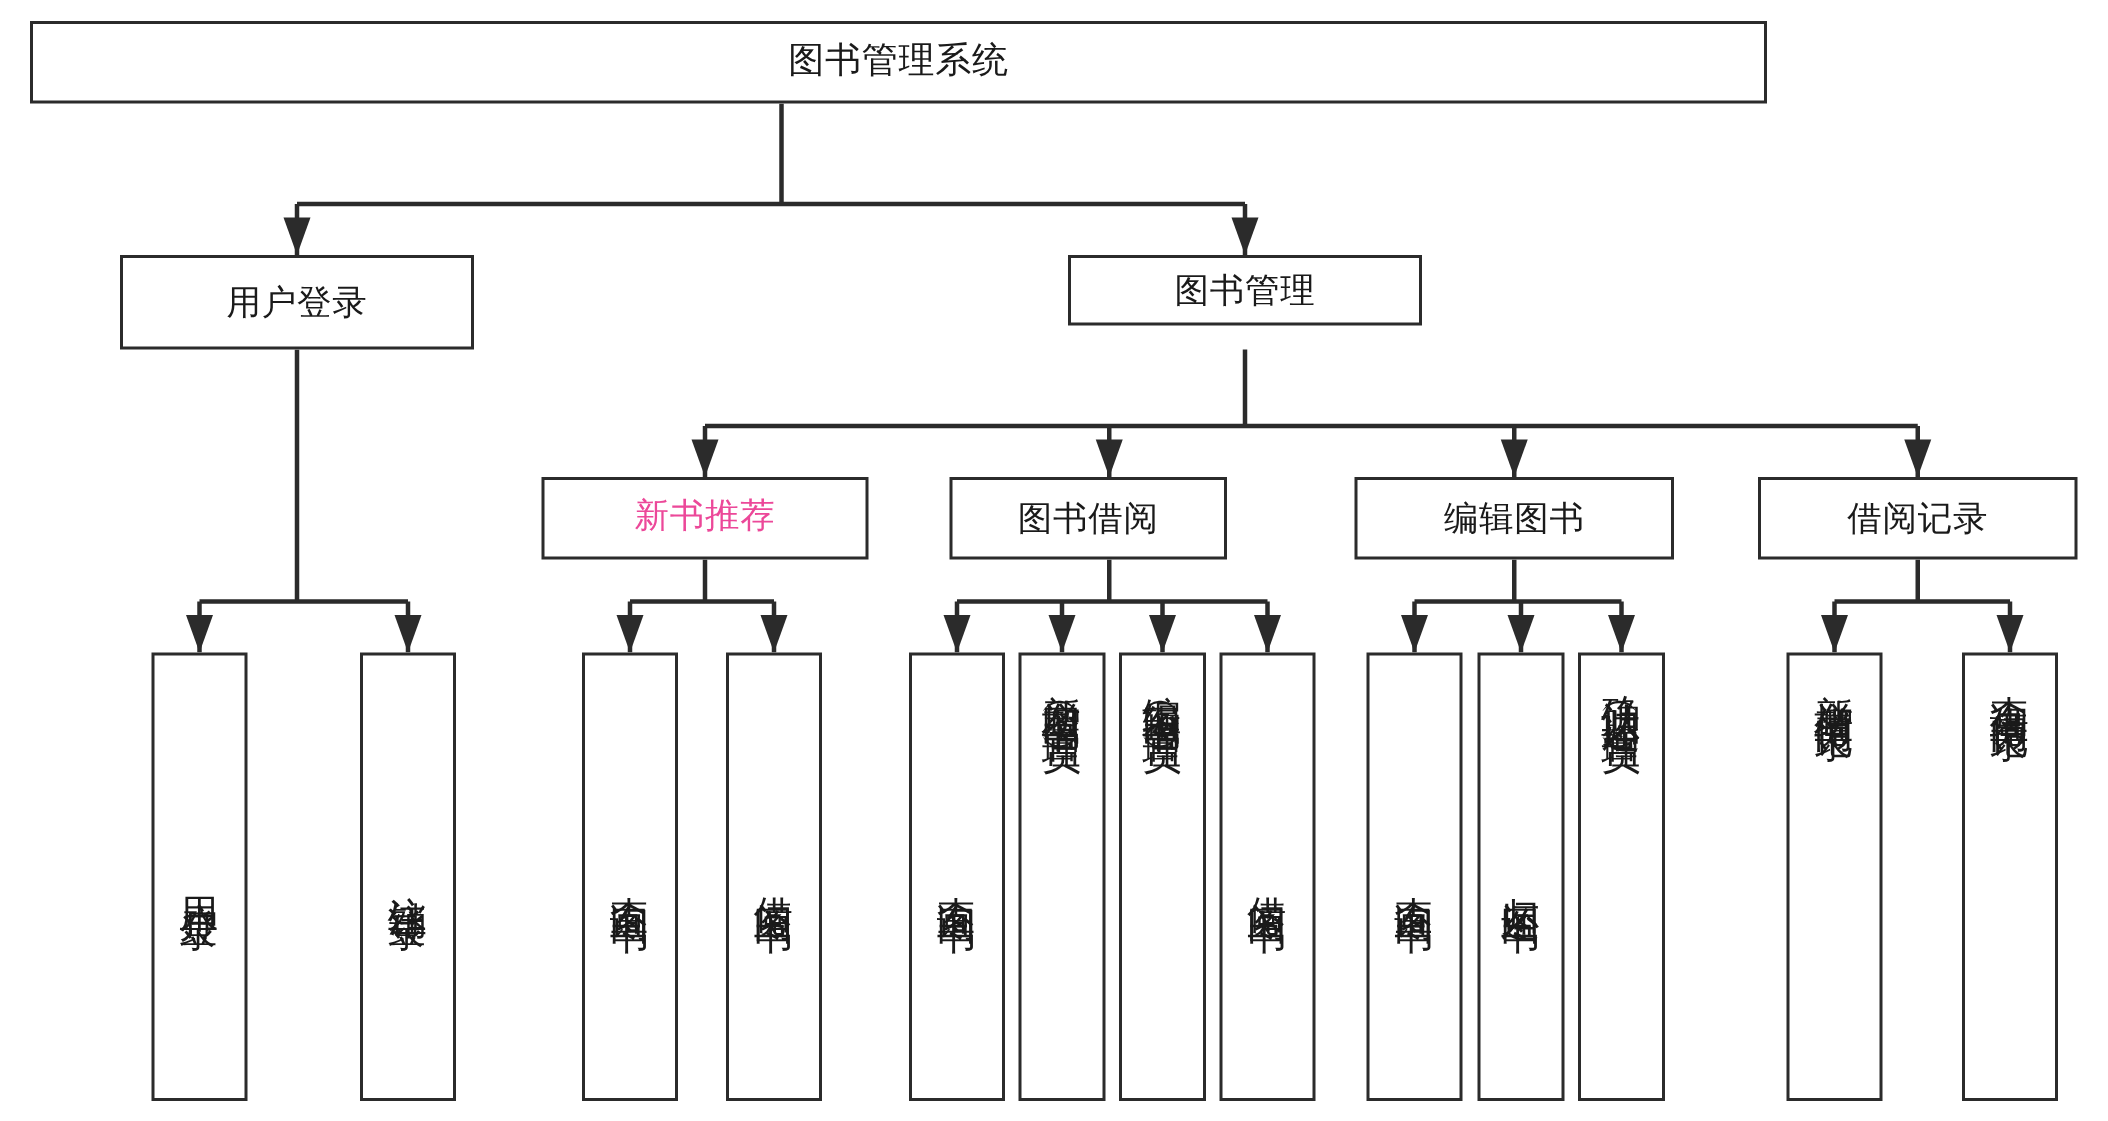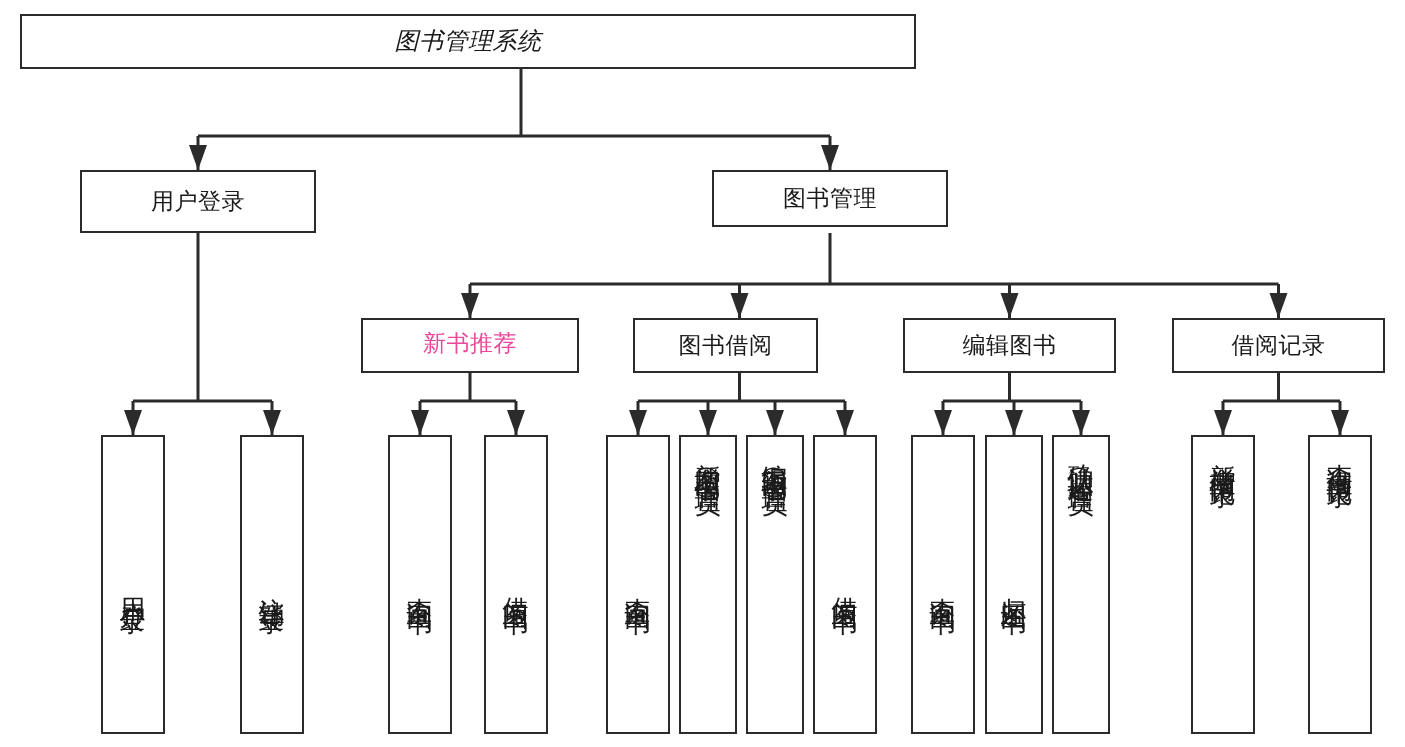--- a/index.html
+++ b/index.html
@@ -128,27 +128,27 @@
       <line x1="1081" y1="401" x2="1081" y2="435" stroke="#2b2b2b" stroke-width="3" stroke-linecap="butt"></line>
       <path d="M 1072 410 L 1090 410 L 1081 435 Z" fill="#2b2b2b"></path>
       <line x1="1278.5" y1="373" x2="1278.5" y2="401" stroke="#2b2b2b" stroke-width="3" stroke-linecap="butt"></line>
       <line x1="1223" y1="401" x2="1340" y2="401" stroke="#2b2b2b" stroke-width="3" stroke-linecap="butt"></line>
       <line x1="1223" y1="401" x2="1223" y2="435" stroke="#2b2b2b" stroke-width="3" stroke-linecap="butt"></line>
       <path d="M 1214 410 L 1232 410 L 1223 435 Z" fill="#2b2b2b"></path>
       <line x1="1340" y1="401" x2="1340" y2="435" stroke="#2b2b2b" stroke-width="3" stroke-linecap="butt"></line>
       <path d="M 1331 410 L 1349 410 L 1340 435 Z" fill="#2b2b2b"></path>
     </svg>
   <div id="nodes-layer">
-      <div class="node horiz root " style="left: 20px; top: 14px; width: 896px; height: 55px; border-color: rgb(43, 43, 43); background: rgb(255, 255, 255); font-style: italic;">
+      <div class="node horiz root " style="left: 20px; top: 14px; width: 1158px; height: 55px; border-color: rgb(43, 43, 43); background: rgb(255, 255, 255);">
         <span class="label" style="color: rgb(26, 26, 26);">图书管理系统</span>
       </div>
       <div class="node horiz " style="left: 80px; top: 170px; width: 236px; height: 63px; border-color: rgb(43, 43, 43); background: rgb(255, 255, 255);">
         <span class="label" style="color: rgb(26, 26, 26);">用户登录</span>
       </div>
-      <div class="node horiz " style="left: 712px; top: 170px; width: 236px; height: 57px; border-color: rgb(43, 43, 43); background: rgb(255, 255, 255);">
+      <div class="node horiz " style="left: 712px; top: 170px; width: 236px; height: 47px; border-color: rgb(43, 43, 43); background: rgb(255, 255, 255);">
         <span class="label" style="color: rgb(26, 26, 26);">图书管理</span>
       </div>
       <div class="node horiz " style="left: 361px; top: 318px; width: 218px; height: 55px; border-color: rgb(43, 43, 43); background: rgb(255, 255, 255);">
         <span class="label" style="color: #ec4899; font-family: Liberation Mono, monospace;">新书推荐</span>
       </div>
       <div class="node horiz " style="left: 633px; top: 318px; width: 185px; height: 55px; border-color: rgb(43, 43, 43); background: rgb(255, 255, 255);">
         <span class="label" style="color: rgb(26, 26, 26);">图书借阅</span>
       </div>
       <div class="node horiz " style="left: 903px; top: 318px; width: 213px; height: 55px; border-color: rgb(43, 43, 43); background: rgb(255, 255, 255);">
         <span class="label" style="color: rgb(26, 26, 26);">编辑图书</span>

